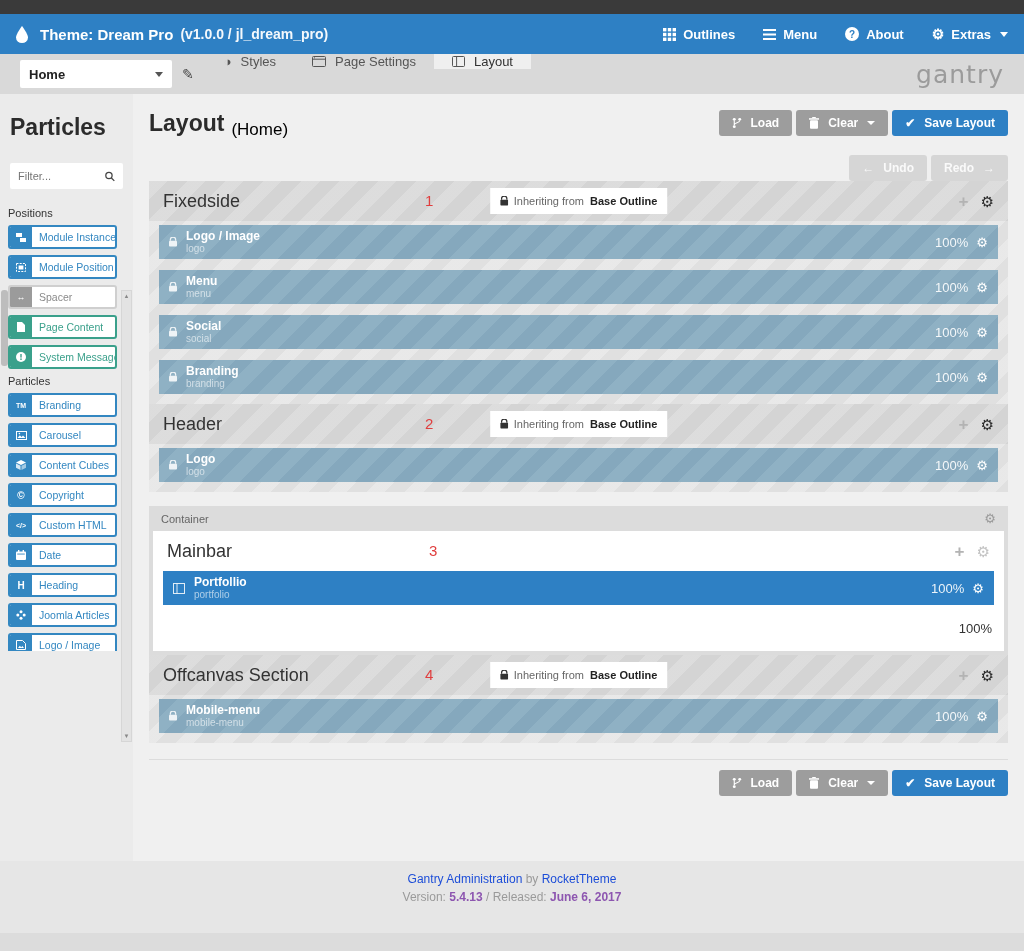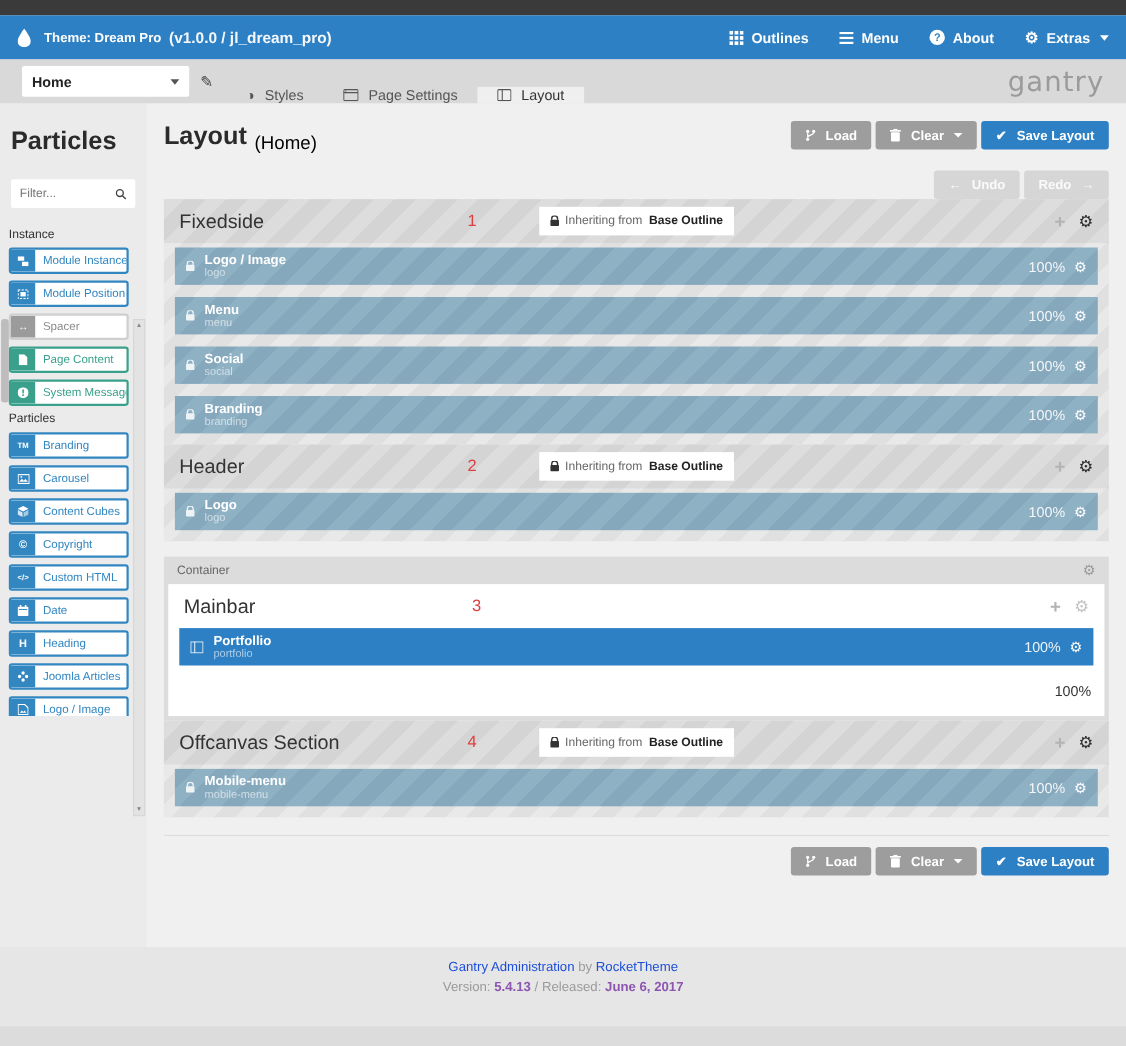--- a/index.html
+++ b/index.html
@@ -7,29 +7,29 @@
   body {
     font-family: "Liberation Sans", sans-serif;
     background:#e6e6e6; overflow:hidden; position:relative;
   }
   .app { width:1024px; height:951px; display:flex; flex-direction:column; }
 
   
   .top-strip { height:14px; background:#3a3a3a; flex:none; }
   .theme-bar { height:40px; background:#2e80c4; color:#fff; display:flex; align-items:center; padding:0 16px; flex:none; }
   .droplet { margin-right:12px; display:flex; }
-  .theme-title { font-size:12px; font-weight:bold; }
+  .theme-title { font-size:15px; font-weight:bold; }
   .theme-version { font-size:14px; margin-left:7px; font-weight:bold; opacity:.95; }
   .theme-nav { margin-left:auto; display:flex; align-items:center; gap:28px; }
   .nav-item { display:flex; align-items:center; gap:7px; font-size:13px; font-weight:bold; cursor:pointer; }
   .q-circle { width:14px; height:14px; background:#fff; color:#2e80c4; border-radius:50%; font-size:10px; font-weight:bold; display:flex; align-items:center; justify-content:center; }
   .gear-glyph { font-size:14px; line-height:1; }
   .chev { width:0; height:0; border-left:4px solid transparent; border-right:4px solid transparent; border-top:5px solid #fff; margin-left:2px; }
 
-  .toolbar { height:40px; background:#d9d9d9; display:flex; align-items:flex-end; flex:none; }
+  .toolbar { height:40px; background:#d9d9d9; display:flex; align-items:flex-start; flex:none; }
   .outline-select { width:152px; height:28px; background:#fff; border-radius:2px; align-self:center; margin-left:20px; display:flex; align-items:center; justify-content:space-between; padding:0 9px; font-size:13px; font-weight:bold; color:#222; cursor:pointer; }
   .sel-chev { width:0; height:0; border-left:4px solid transparent; border-right:4px solid transparent; border-top:5px solid #555; }
   .pencil { align-self:center; margin:0 12px 0 10px; color:#444; font-size:14px; cursor:pointer; }
   .tab { display:flex; align-items:center; gap:9px; padding:0 18px; font-size:13px; color:#555; cursor:pointer; }
   .tab svg, .tab .tab-glyph { color:#555; }
   .tab.active { background:#efefef; color:#333; }
   .tab-glyph { font-size:13px; }
   .brand { margin-left:auto; align-self:center; padding-right:20px; font-size:25px; color:#9b9b9b; letter-spacing:1px; font-family:"DejaVu Sans", sans-serif; }
 
   
@@ -194,21 +194,21 @@
       <div class="sidebar-title">Particles</div>
       <div class="filter-box">
         <input placeholder="Filter..." style="">
         <svg width="11" height="11" viewBox="0 0 11 11" fill="none" stroke="#444" stroke-width="1.4">
             <circle cx="4.4" cy="4.4" r="3.5"></circle>
             <path d="M7.1 7.1L10.4 10.4"></path>
           </svg>
       </div>
 
       <div class="list">
-        <div class="group-label">Instance</div>
+        <div class="group-label">Positions</div>
 
         <div class="item c-blue">
           <span class="iblock">
               <svg width="10" height="9" viewBox="0 0 10 9" fill="#fff">
                 <rect width="6" height="4"></rect>
                 <rect x="4" y="5" width="6" height="4"></rect>
               </svg>
             </span>
           <span class="ilabel">Module Instance</span>
         </div>

